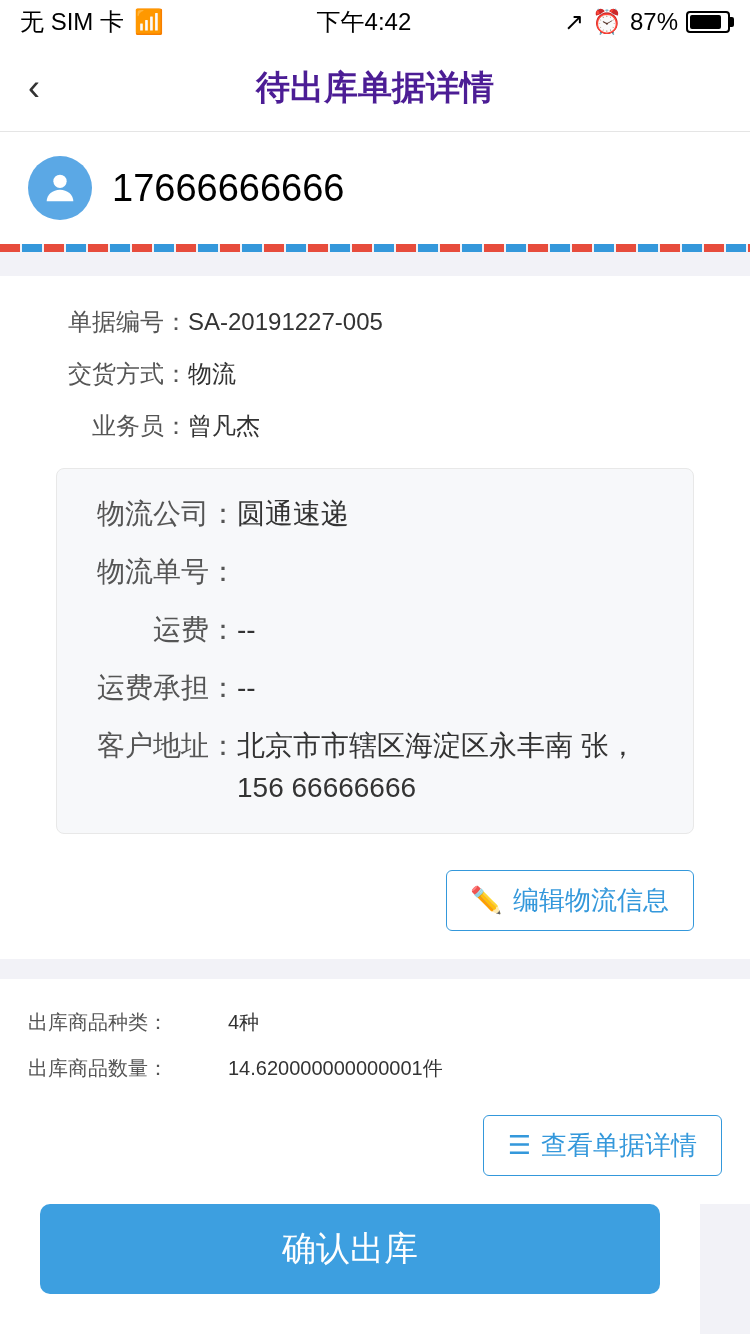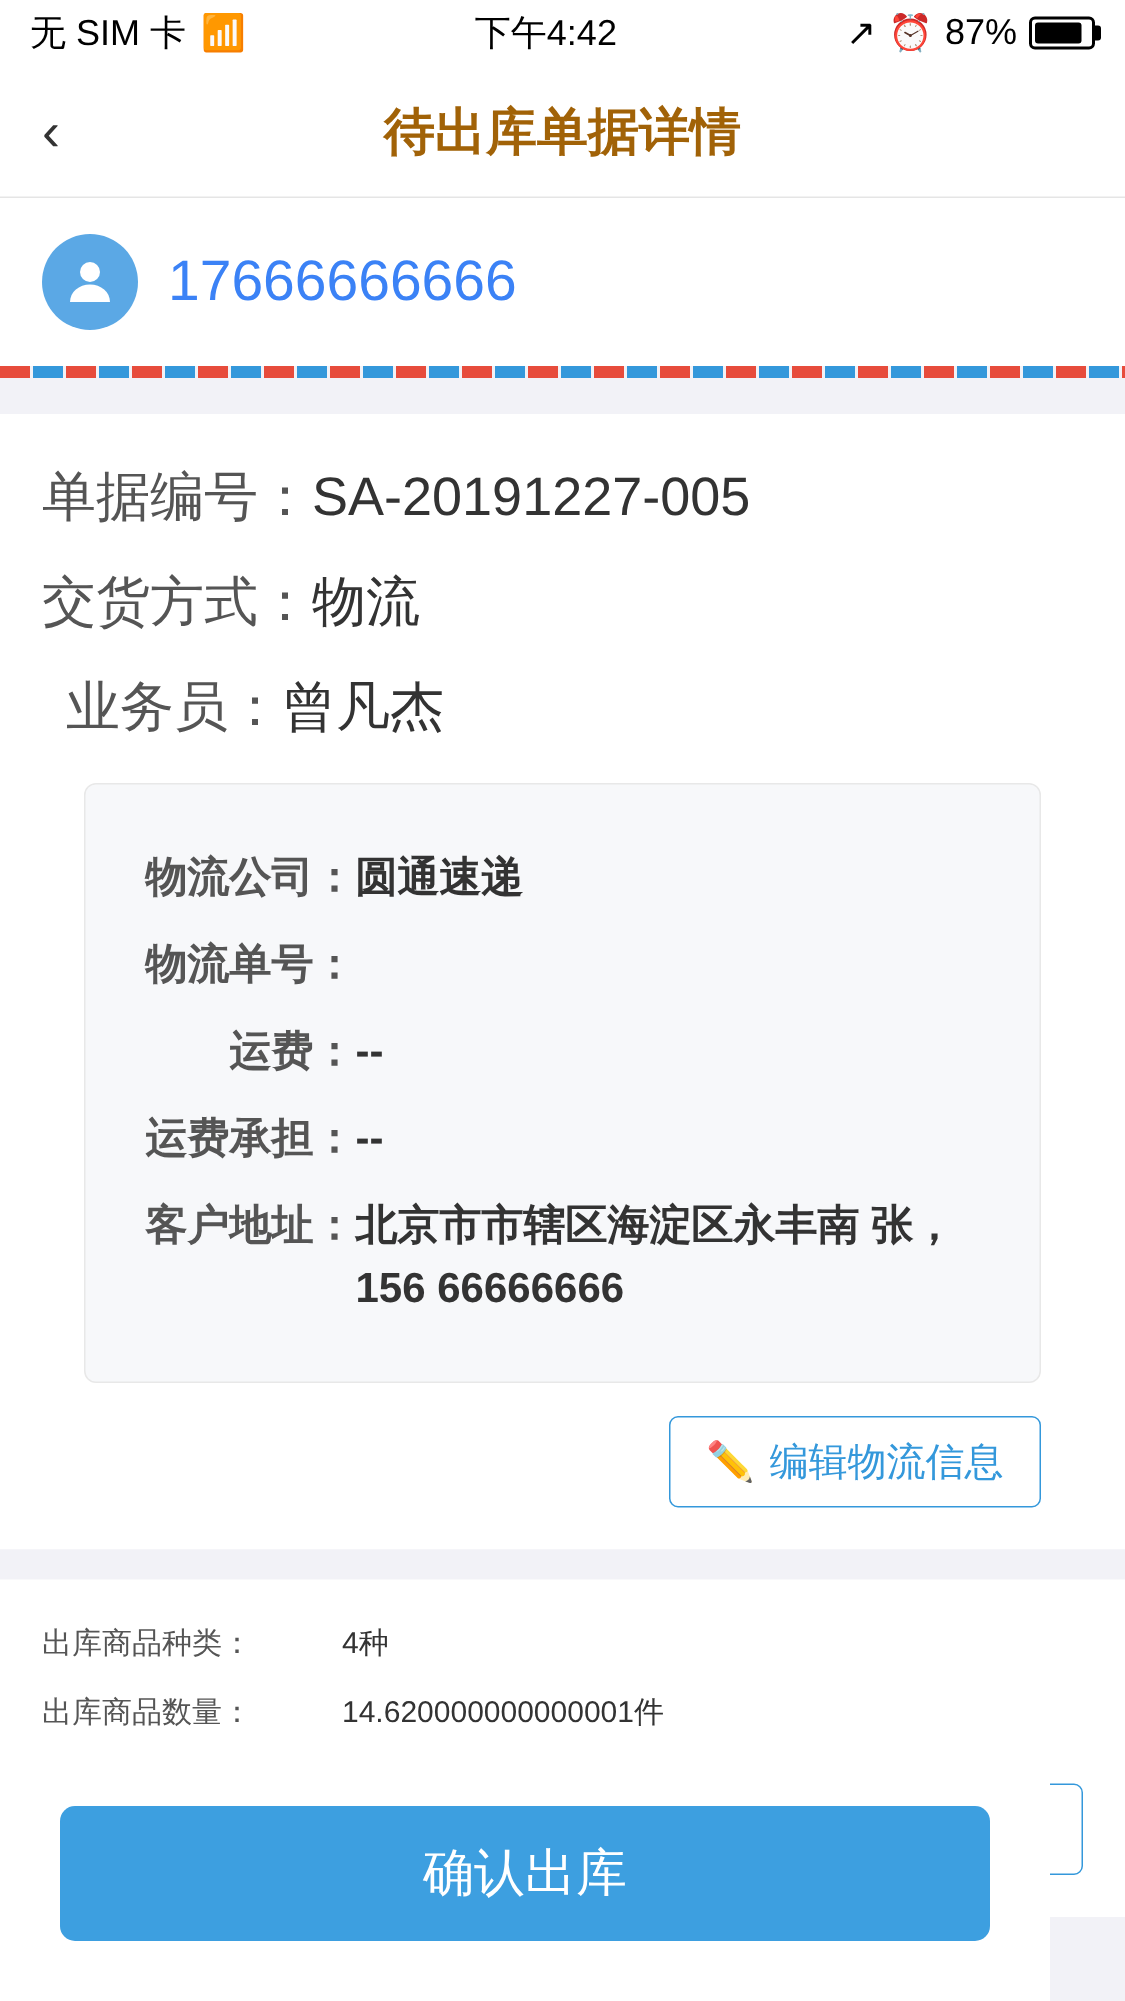--- a/index.html
+++ b/index.html
@@ -68,21 +68,21 @@
     .nav-back {
       position: absolute;
       left: 28px;
       font-size: 36px;
       color: #333;
       cursor: pointer;
     }
     .nav-title {
       font-size: 34px;
       font-weight: 600;
-      color: #a16207;
+      color: #4c1d95;
     }
 
     
     .dashed-divider {
       height: 8px;
       background: repeating-linear-gradient(
         90deg,
         #e74c3c 0px, #e74c3c 20px,
         transparent 20px, transparent 22px,
         #3498db 22px, #3498db 42px,
@@ -106,54 +106,53 @@
       background: #5ba8e5;
       display: flex;
       align-items: center;
       justify-content: center;
       flex-shrink: 0;
     }
     .customer-avatar svg { width: 40px; height: 40px; fill: #fff; }
     .customer-phone {
       font-size: 38px;
       font-weight: 500;
-      color: #3b82f6;
+      color: #000000;
     }
 
     
     .info-section {
       background: #fff;
       margin-top: 24px;
       padding: 28px 28px;
     }
     .info-row {
       display: flex;
       margin-bottom: 16px;
-      font-size: 36px;
+      font-size: 24px;
       line-height: 1.5;
     }
     .info-label {
       color: #555;
       min-width: 160px;
       text-align: right;
       flex-shrink: 0;
     }
     .info-value {
       color: #333;
       flex: 1;
     }
 
     
     .logistics-section {
       background: #f7f8fa;
       border: 1px solid #e8e8e8;
       border-radius: 8px;
-      margin: 24px 28px 2px;
-      padding: 41px 20px;
-      font-weight: bold;
+      margin: 24px 28px 16px;
+      padding: 24px 20px;
     }
     .logistics-row {
       display: flex;
       margin-bottom: 16px;
       font-size: 28px;
       line-height: 1.5;
       align-items: flex-start;
     }
     .logistics-row:last-child { margin-bottom: 0; }
     .logistics-label {

